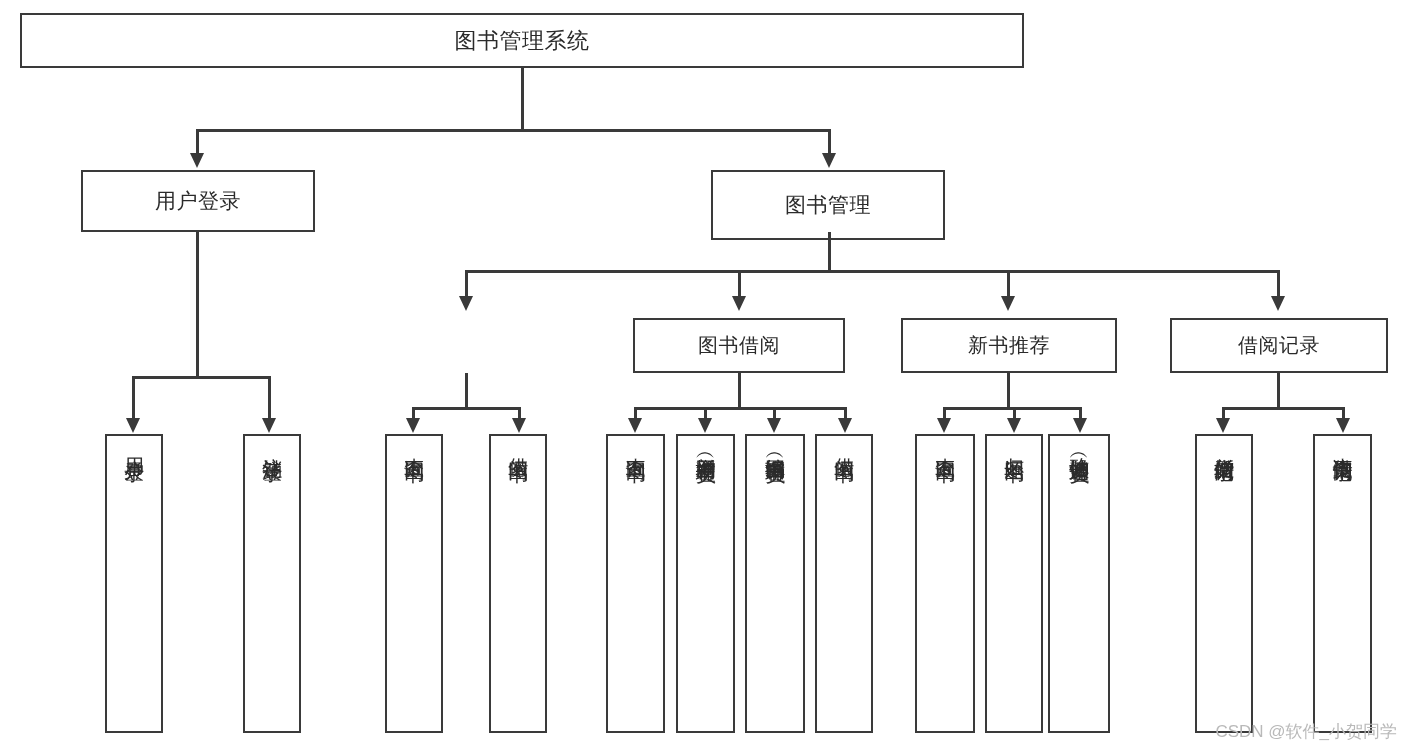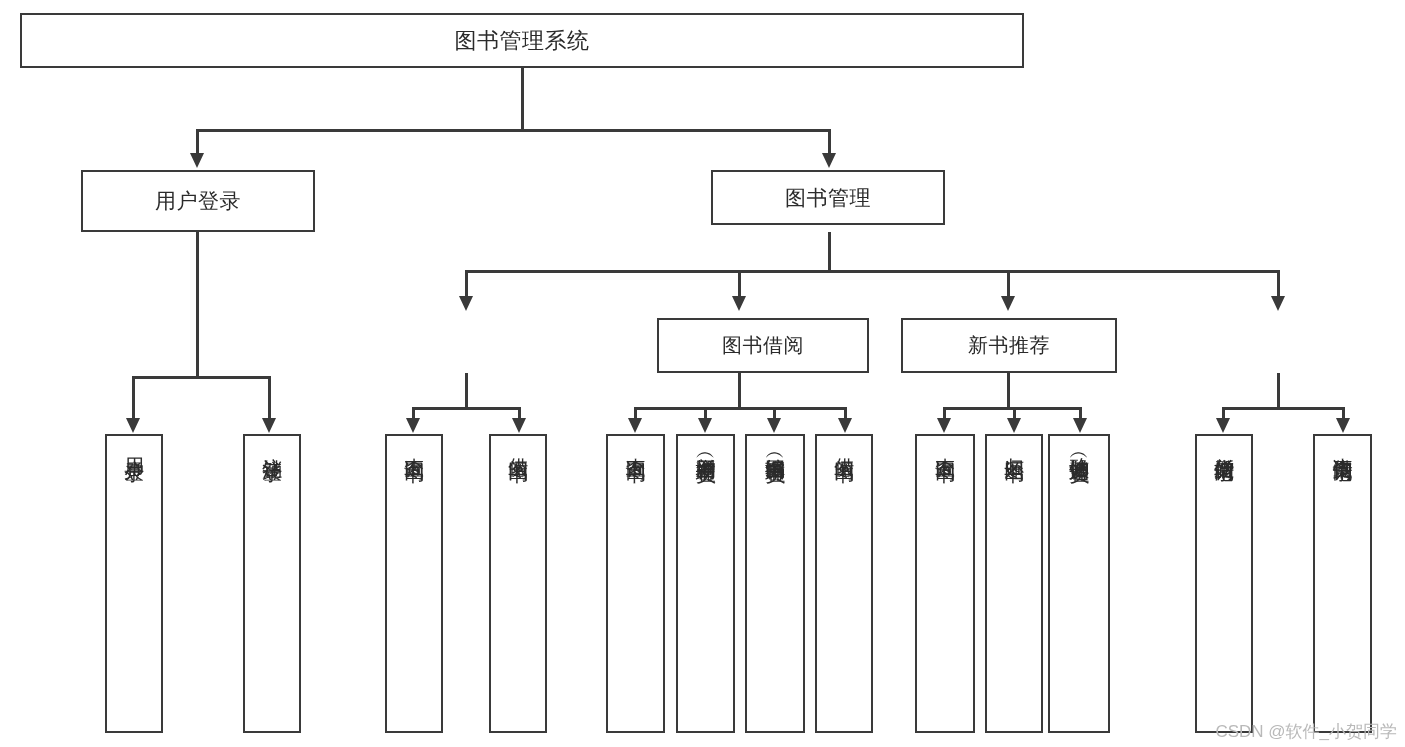--- a/index.html
+++ b/index.html
@@ -100,21 +100,21 @@
 
   <div class="vline" style="left:196px; top:129px; height:26px;"></div>
   <div class="arrow" style="left:190px; top:153px;"></div>
 
   <div class="vline" style="left:828px; top:129px; height:26px;"></div>
   <div class="arrow" style="left:822px; top:153px;"></div>
 
   <div class="node level2" style="left:81px; top:170px; width:234px; height:62px;">
     <span>用户登录</span>
   </div>
-  <div class="node level2" style="left:711px; top:170px; width:234px; height:55px;">
+  <div class="node level2" style="left:711px; top:170px; width:234px; height:70px;">
     <span>图书管理</span>
   </div>
 
   <div class="vline" style="left:196px; top:232px; height:146px;"></div>
   <div class="hline" style="left:132px; top:376px; width:136px;"></div>
   <div class="vline" style="left:132px; top:376px; height:44px;"></div>
   <div class="arrow" style="left:126px; top:418px;"></div>
   <div class="vline" style="left:268px; top:376px; height:44px;"></div>
   <div class="arrow" style="left:262px; top:418px;"></div>
 
@@ -122,25 +122,28 @@
   <div class="hline" style="left:465px; top:270px; width:814px;"></div>
   <div class="vline" style="left:465px; top:270px; height:28px;"></div>
   <div class="arrow" style="left:459px; top:296px;"></div>
   <div class="vline" style="left:738px; top:270px; height:28px;"></div>
   <div class="arrow" style="left:732px; top:296px;"></div>
   <div class="vline" style="left:1007px; top:270px; height:28px;"></div>
   <div class="arrow" style="left:1001px; top:296px;"></div>
   <div class="vline" style="left:1277px; top:270px; height:28px;"></div>
   <div class="arrow" style="left:1271px; top:296px;"></div>
 
-  <div class="node level3" style="left:633px; top:318px; width:212px; height:55px;margin-left:24px;">
+  <div class="node level3" style="left:633px; top:318px; width:212px; height:55px;">
     <span>图书借阅</span>
   </div>
   <div class="node level3" style="left:901px; top:318px; width:216px; height:55px;">
     <span>新书推荐</span>
+  </div>
+  <div class="node level3" style="left:1170px; top:318px; width:218px; height:55px;">
+    <span>借阅记录</span>
   </div>
 
   <div class="vline" style="left:465px; top:373px; height:36px;"></div>
   <div class="hline" style="left:412px; top:407px; width:106px;"></div>
   <div class="vline" style="left:412px; top:407px; height:13px;"></div>
   <div class="arrow" style="left:406px; top:418px;"></div>
   <div class="vline" style="left:518px; top:407px; height:13px;"></div>
   <div class="arrow" style="left:512px; top:418px;"></div>
 
   <div class="vline" style="left:738px; top:373px; height:36px;"></div>

